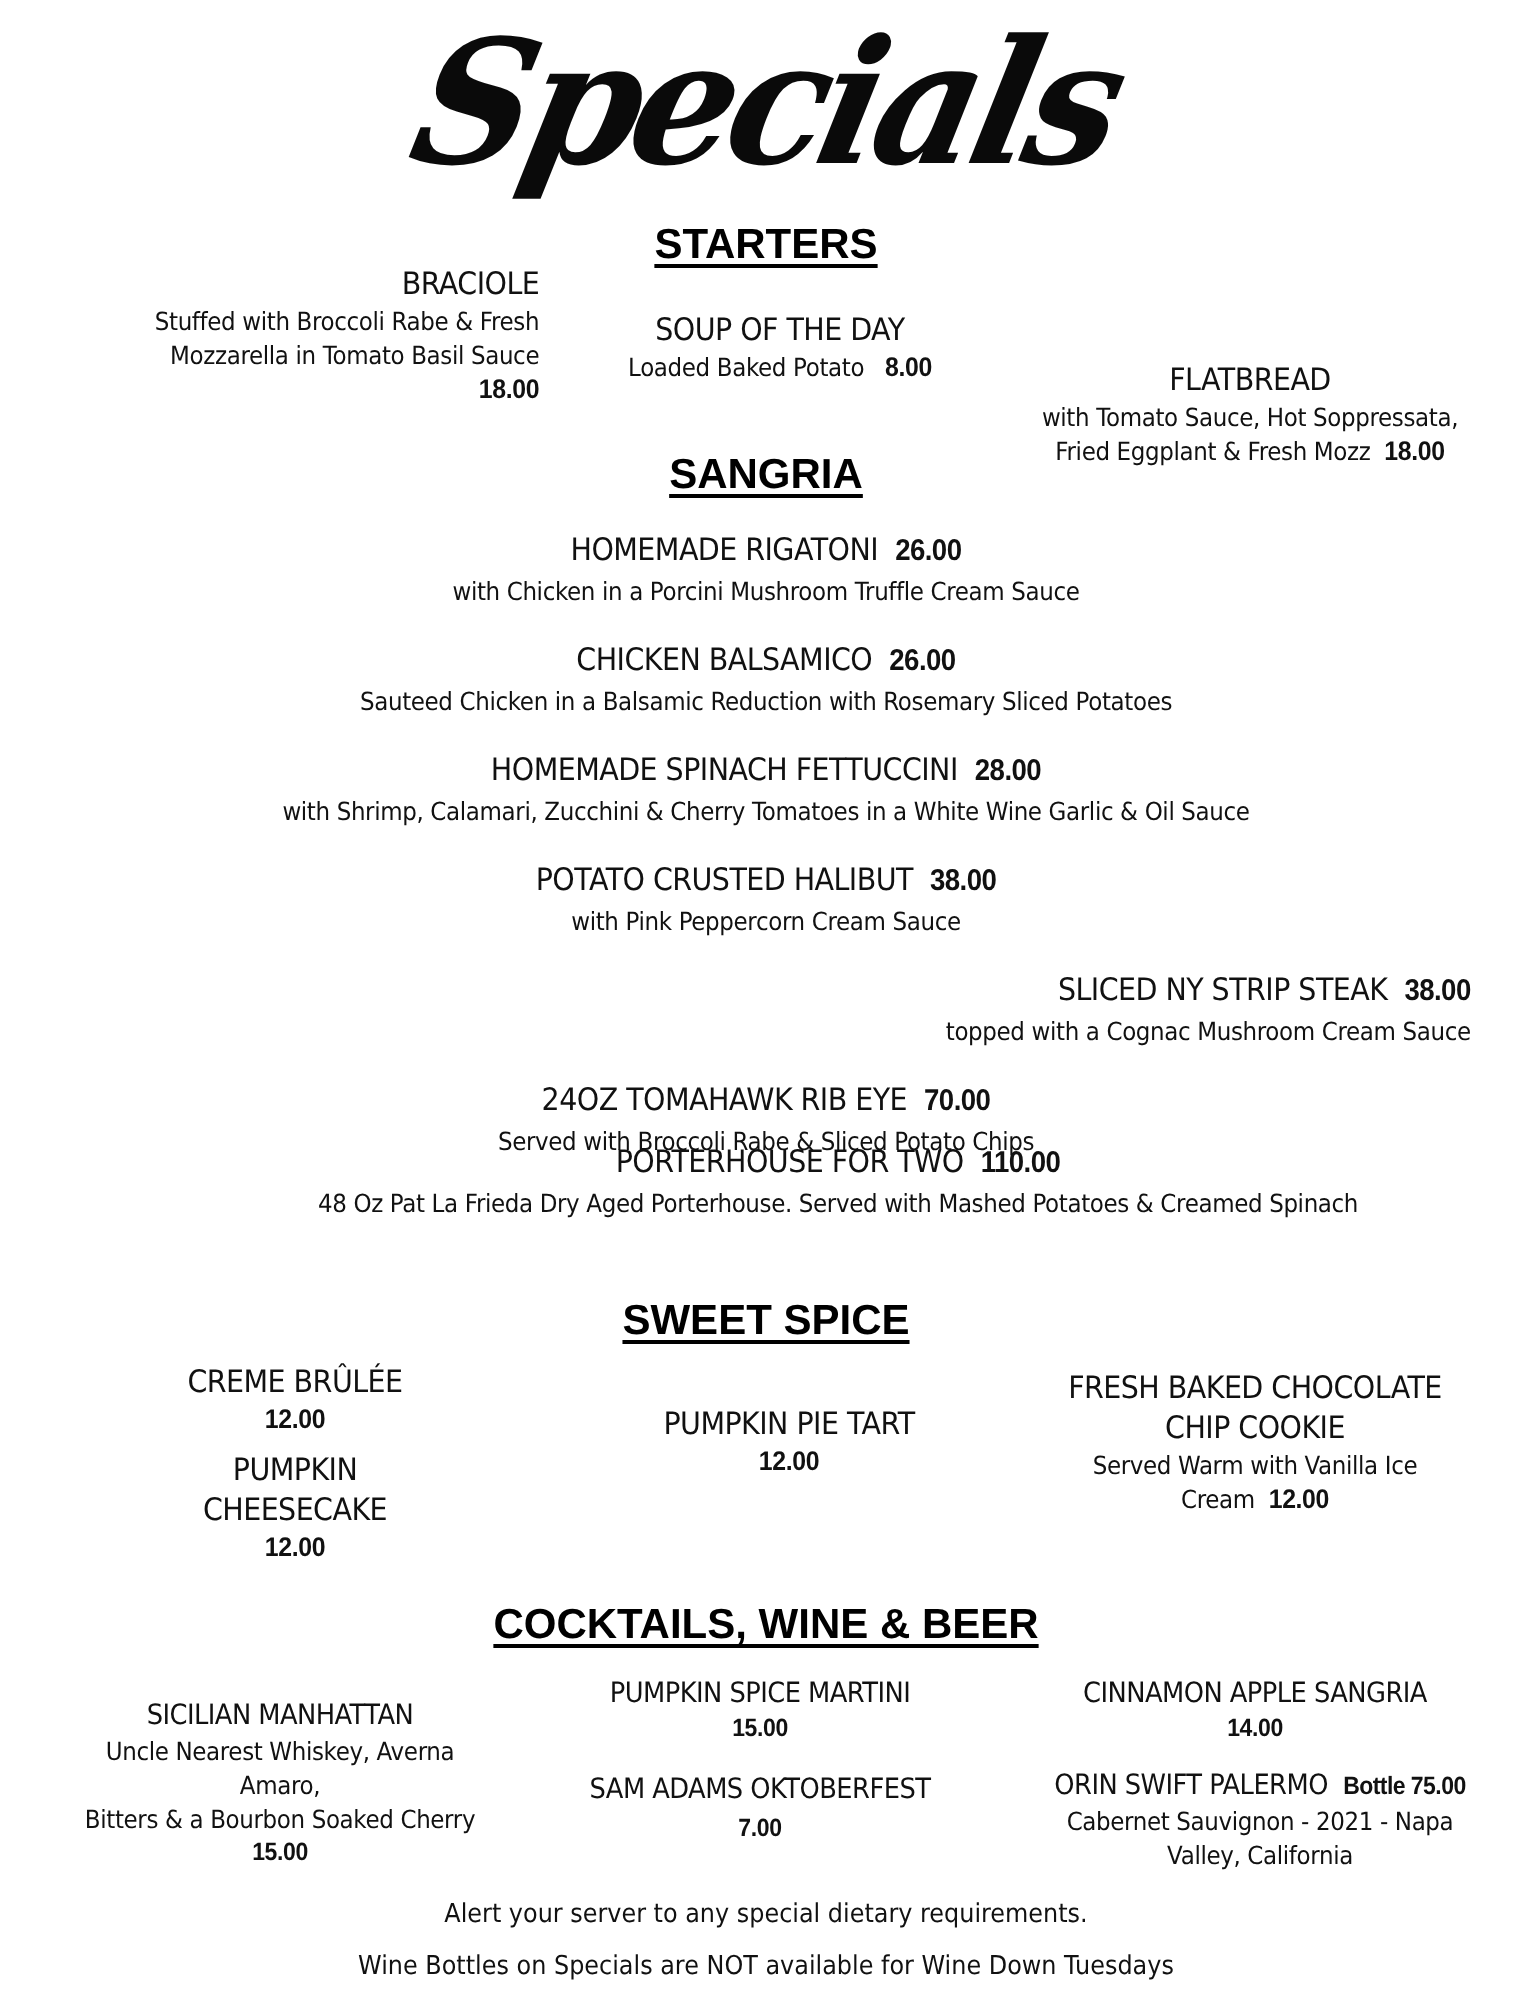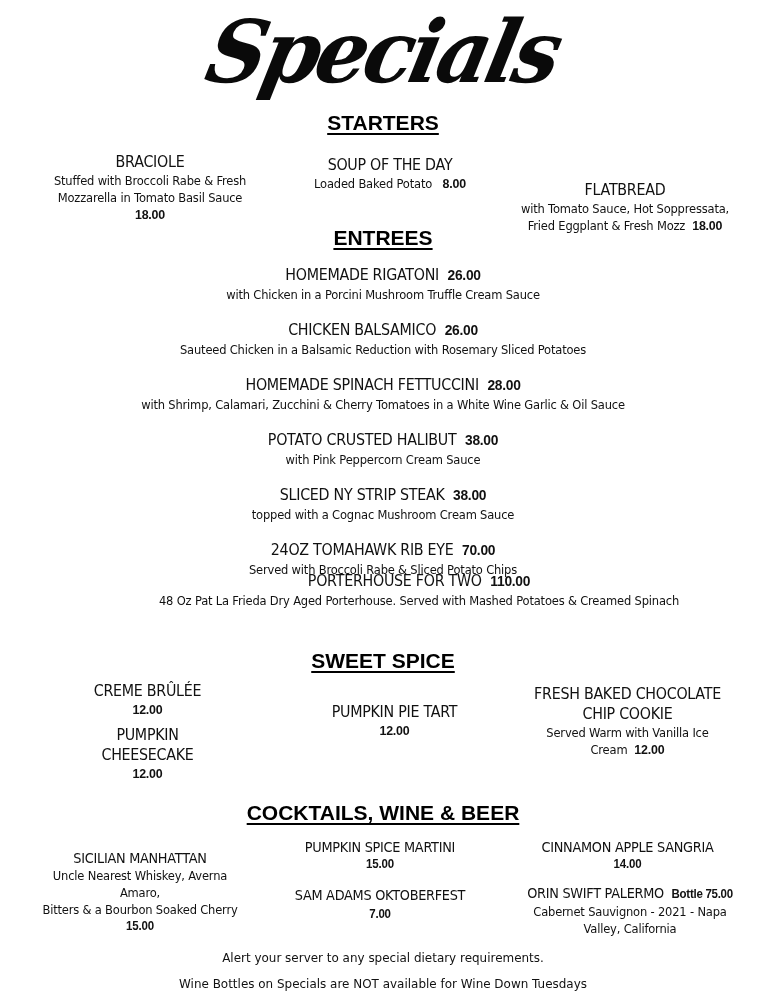--- a/index.html
+++ b/index.html
@@ -37,39 +37,39 @@
 </style>
 </head>
 <body>
 
 <div>
 
   <div class="title-script">Specials</div>
 
   <div class="section-head" style="top:110px;"><span>STARTERS</span></div>
 
-  <div class="col" style="left:20px; width:260px; top:152px;">
+  <div class="col" style="left:20px; width:260px; top:132px;text-align:right;">
     <span class="name">BRACIOLE</span>
     <span class="desc">Stuffed with Broccoli Rabe &amp; Fresh</span>
     <span class="desc">Mozzarella in Tomato Basil Sauce</span>
     <span class="desc price-sm">18.00</span>
   </div>
 
   <div class="col" style="left:270px; width:240px; top:155px;">
     <span class="name">SOUP OF THE DAY</span>
     <span class="desc"><span>Loaded Baked Potato</span>&nbsp;&nbsp;&nbsp;<span class="price-sm">8.00</span></span>
   </div>
 
   <div class="col" style="left:490px; width:270px; top:148px;margin-top:32px;">
     <span class="name">FLATBREAD</span>
     <span class="desc">with Tomato Sauce, Hot Soppressata,</span>
     <span class="desc"><span>Fried Eggplant &amp; Fresh Mozz</span>&nbsp;&nbsp;<span class="price-sm">18.00</span></span>
   </div>
 
-  <div class="section-head" style="top:225px;"><span>ENTREES</span></div>
+  <div class="section-head" style="top:225px;"><span>SANGRIA</span></div>
 
   <div class="entree" style="top:264px;">
     <span class="name"><span>HOMEMADE RIGATONI</span>&nbsp;&nbsp;<span class="price">26.00</span></span>
     <span class="desc">with Chicken in a Porcini Mushroom Truffle Cream Sauce</span>
   </div>
 
   <div class="entree" style="top:319px;">
     <span class="name"><span>CHICKEN BALSAMICO</span>&nbsp;&nbsp;<span class="price">26.00</span></span>
     <span class="desc">Sauteed Chicken in a Balsamic Reduction with Rosemary Sliced Potatoes</span>
   </div>
@@ -77,21 +77,21 @@
   <div class="entree" style="top:374px;">
     <span class="name"><span>HOMEMADE SPINACH FETTUCCINI</span>&nbsp;&nbsp;<span class="price">28.00</span></span>
     <span class="desc">with Shrimp, Calamari, Zucchini &amp; Cherry Tomatoes in a White Wine Garlic &amp; Oil Sauce</span>
   </div>
 
   <div class="entree" style="top:429px;">
     <span class="name"><span>POTATO CRUSTED HALIBUT</span>&nbsp;&nbsp;<span class="price">38.00</span></span>
     <span class="desc">with Pink Peppercorn Cream Sauce</span>
   </div>
 
-  <div class="entree" style="top:484px;">
+  <div class="entree" style="top:484px;text-align:right;">
     <span class="name"><span>SLICED NY STRIP STEAK</span>&nbsp;&nbsp;<span class="price">38.00</span></span>
     <span class="desc">topped with a Cognac Mushroom Cream Sauce</span>
   </div>
 
   <div class="entree" style="top:539px;">
     <span class="name"><span>24OZ TOMAHAWK RIB EYE</span>&nbsp;&nbsp;<span class="price">70.00</span></span>
     <span class="desc">Served with Broccoli Rabe &amp; Sliced Potato Chips</span>
   </div>
 
   <div class="entree" style="top:570px;padding-left:36px;">

